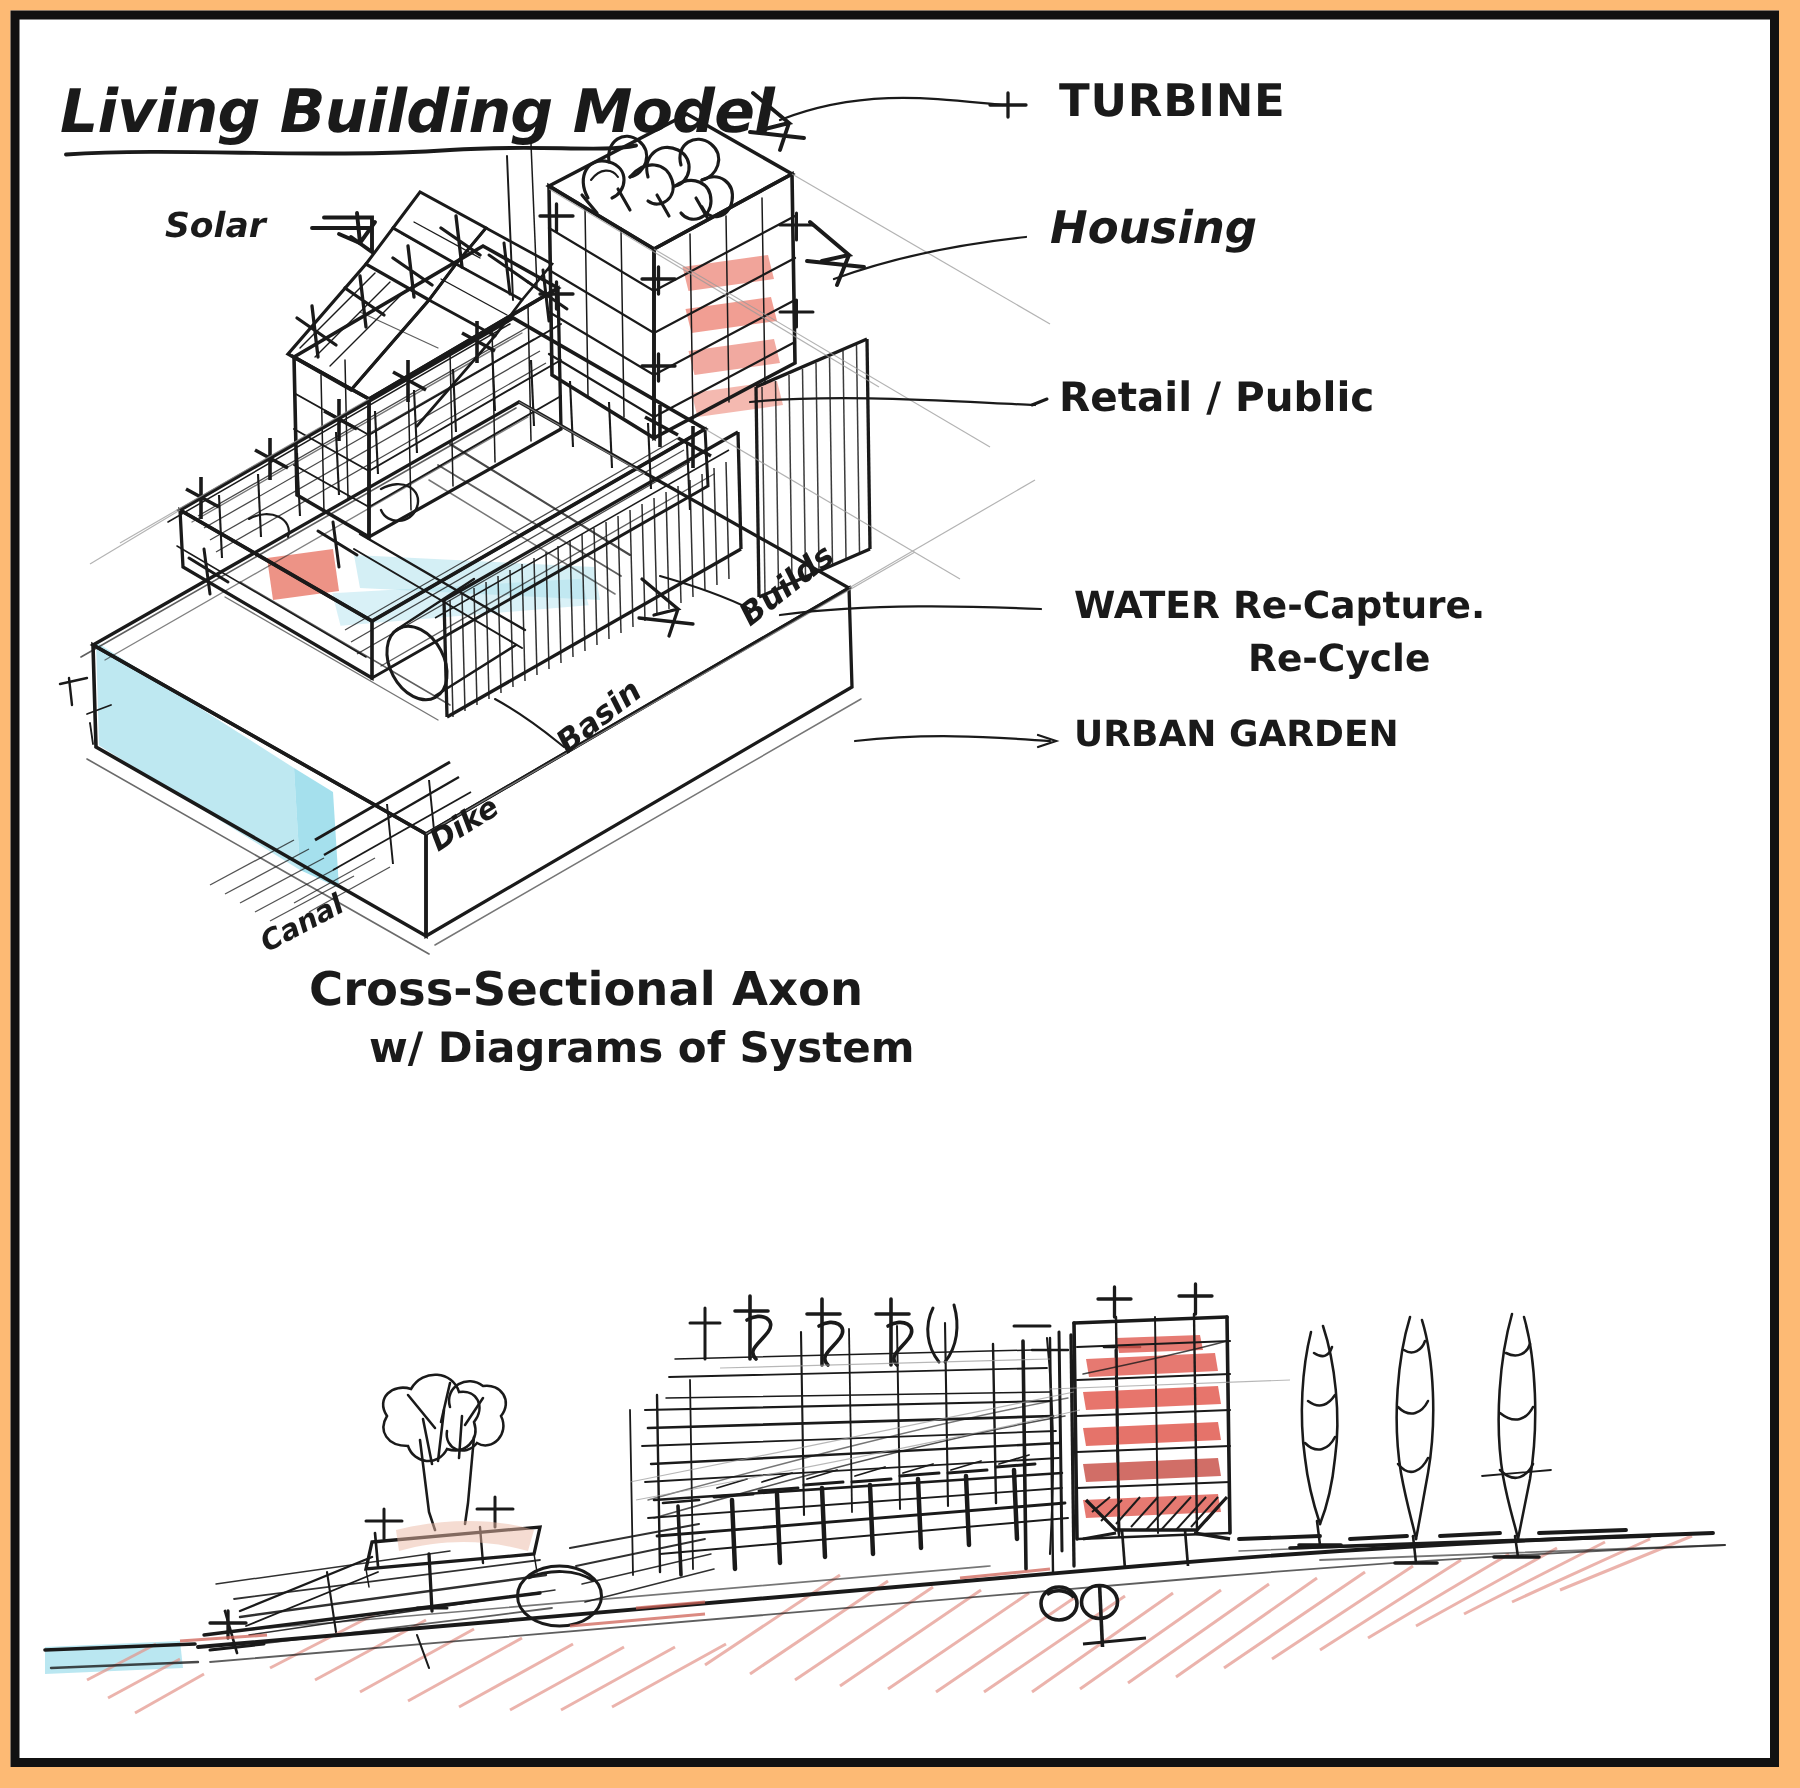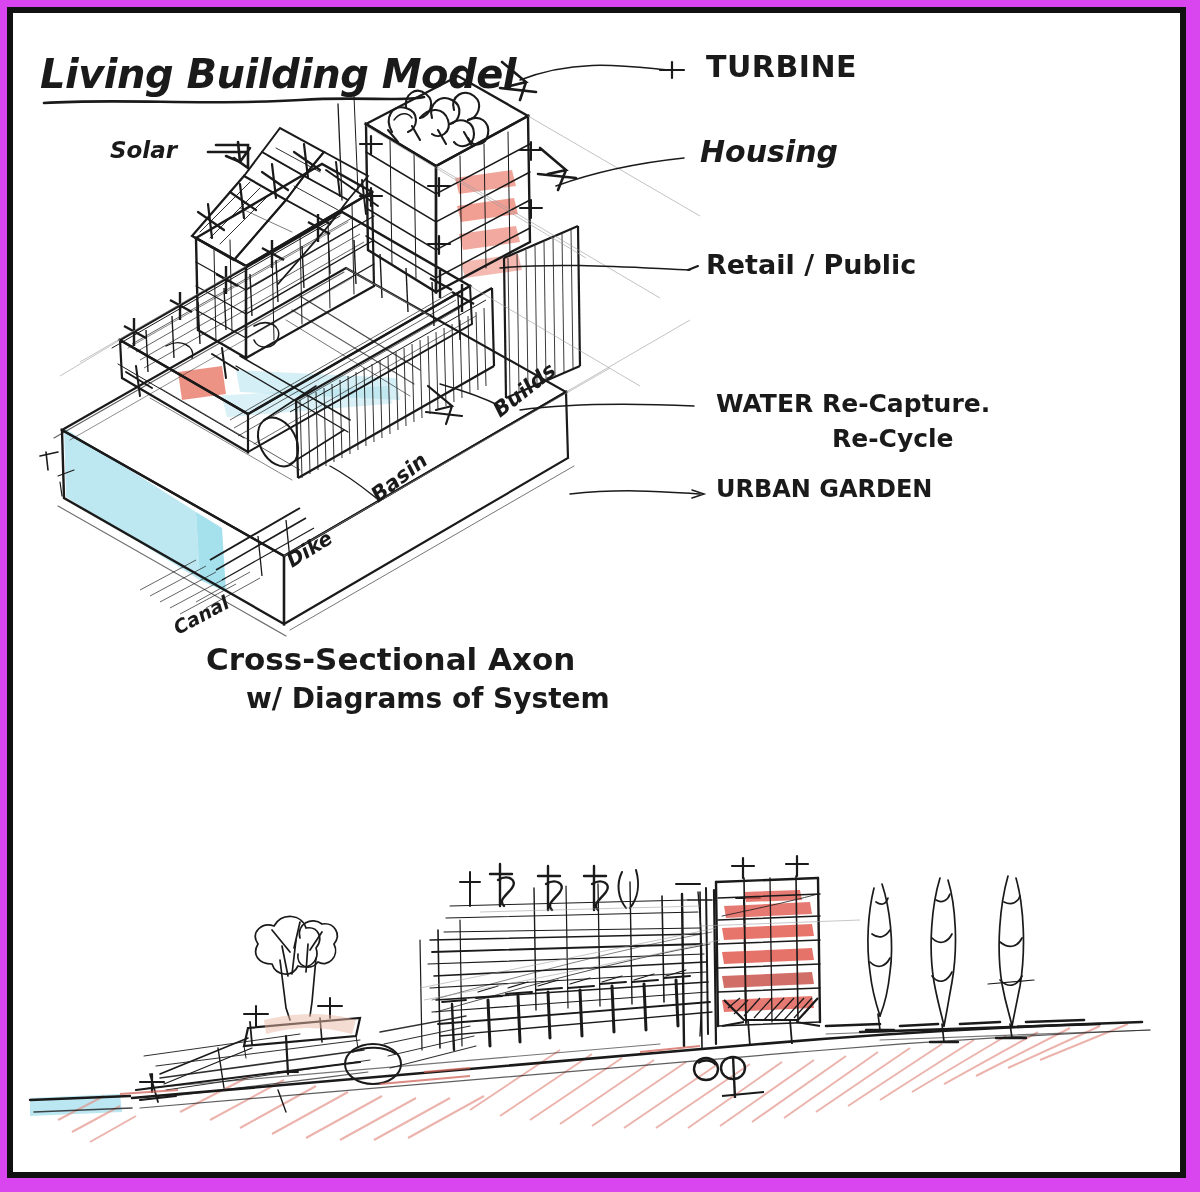--- a/index.html
+++ b/index.html
@@ -10,21 +10,21 @@
   body {
     width: 1200px;
     height: 1192px;
     font-family: "DejaVu Sans", sans-serif;
     overflow: hidden;
   }
   #sheet {
     position: relative;
     width: 1200px;
     height: 1192px;
-    background: #d946ef;
+    background: #fdba74;
   }
   #frame {
     position: absolute;
     left: 7px;
     top: 7px;
     width: 1179px;
     height: 1171px;
     border: 6px solid #111111;
     box-sizing: border-box;
     background: #ffffff;

